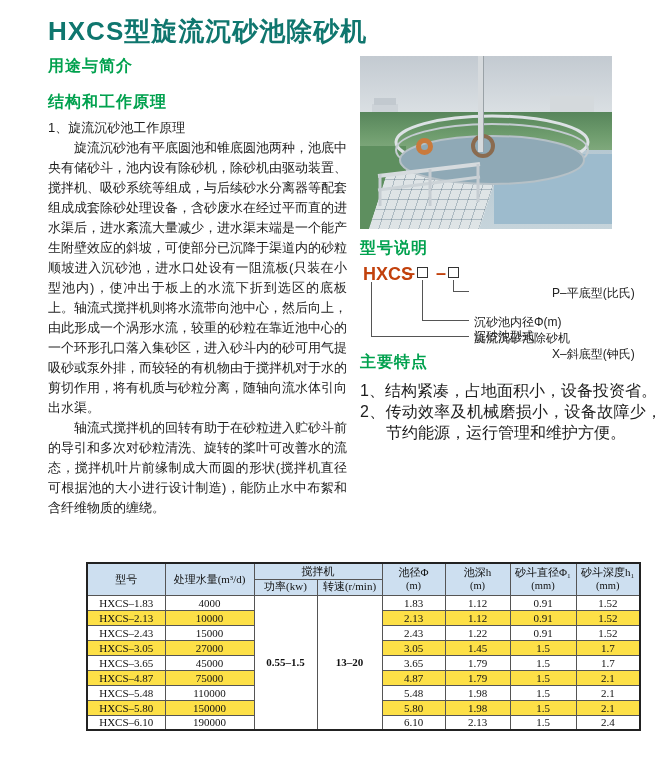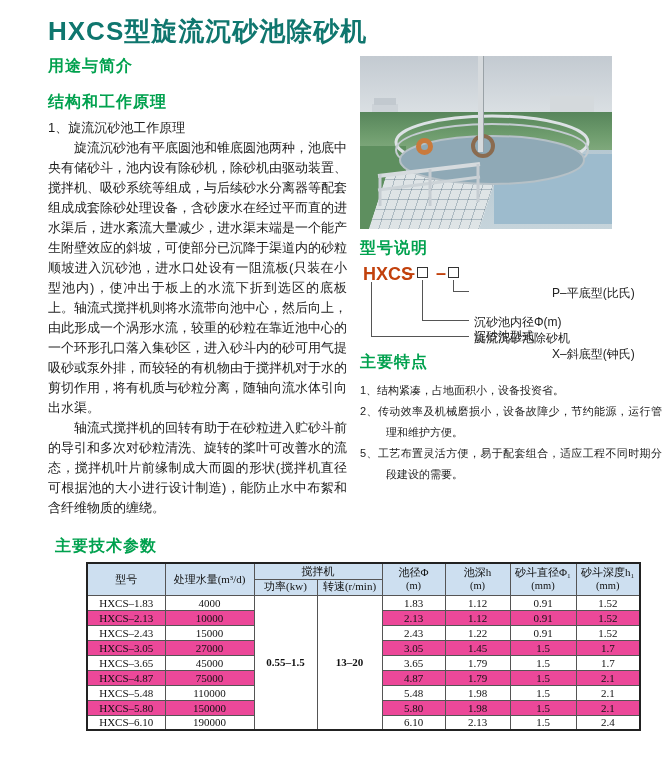--- a/index.html
+++ b/index.html
@@ -46,31 +46,31 @@
     border:5px solid #c97a3c; background:transparent; }
   
   #model-heading { position:absolute; left:360px; top:238px; }
   .mcode { position:absolute; font-size:18px; font-weight:600; color:#c2410c; }
   .mbox { position:absolute; width:11px; height:11px; border:1px solid #333; }
   .conn { position:absolute; border-left:1px solid #555; border-bottom:1px solid #555; }
   .mlabel { position:absolute; font-size:12px; color:#222; white-space:nowrap; }
   
   #features-heading { position:absolute; left:360px; top:352px; }
   #features { position:absolute; left:360px; top:380px; width:302px; list-style:none; }
-  #features li { font-size:11px; line-height:21px; color:#1c1c1c; padding-left:26px; text-indent:-26px; text-align:justify; }
+  #features li { font-size:16px; line-height:21px; color:#1c1c1c; padding-left:26px; text-indent:-26px; text-align:justify; }
   
   #specs-heading { position:absolute; left:55px; top:536px; }
   #spec-table { position:absolute; left:54px; top:562px; width:553px;
     border-collapse:collapse; table-layout:fixed;
     font-family:"Liberation Serif", serif; font-size:11px; color:#111;
     border:2px solid #222;margin-left:32px; }
   #spec-table th, #spec-table td { border:1px solid #555; text-align:center; vertical-align:middle; padding:0; }
   #spec-table th { background:#cddff0; font-weight:normal; height:16px; line-height:1.2; }
   #spec-table td { height:15px; background:#fff; }
-  #spec-table tr.band td { background:#ec4899; }
+  #spec-table tr.band td { background:#fde047; }
   #spec-table td.merged { background:#fff;font-weight:bold; }
   .unit { display:block; font-size:10.5px; }
 </style>
 </head>
 <body>
 
 <div id="page">
 
   <div class="doc-title">HXCS型旋流沉砂池除砂机</div>
 
@@ -118,24 +118,22 @@
   <span class="mlabel" style="left:474px; top:285px;margin-top:43px;">沉砂池型式</span>
   <span class="mlabel" style="left:552px; top:285px;">P–平底型(比氏)</span>
   <span class="mlabel" style="left:552px; top:302px;margin-top:44px;">X–斜底型(钟氏)</span>
   <span class="mlabel" style="left:474px; top:314px;">沉砂池内径Φ(m)</span>
   <span class="mlabel" style="left:474px; top:330px;">旋流沉砂池除砂机</span>
 
   <h2 class="sec" id="features-heading">主要特点</h2>
   <ul id="features">
     <li>1、结构紧凑，占地面积小，设备投资省。</li>
     <li>2、传动效率及机械磨损小，设备故障少，节约能源，运行管理和维护方便。</li>
-    <li>5、工艺布置灵活方便，易于配套组合，适应工程不同时期分段建设的需要。</li>
   </ul>
 
-  <h2 class="sec" id="specs-heading">主要技术参数</h2>
   <table id="spec-table">
     <colgroup>
       <col style="width:78px">
         <col style="width:89px">
         <col style="width:63px">
         <col style="width:65px">
       <col style="width:63px">
         <col style="width:65px">
         <col style="width:66px">
         <col style="width:64px">

